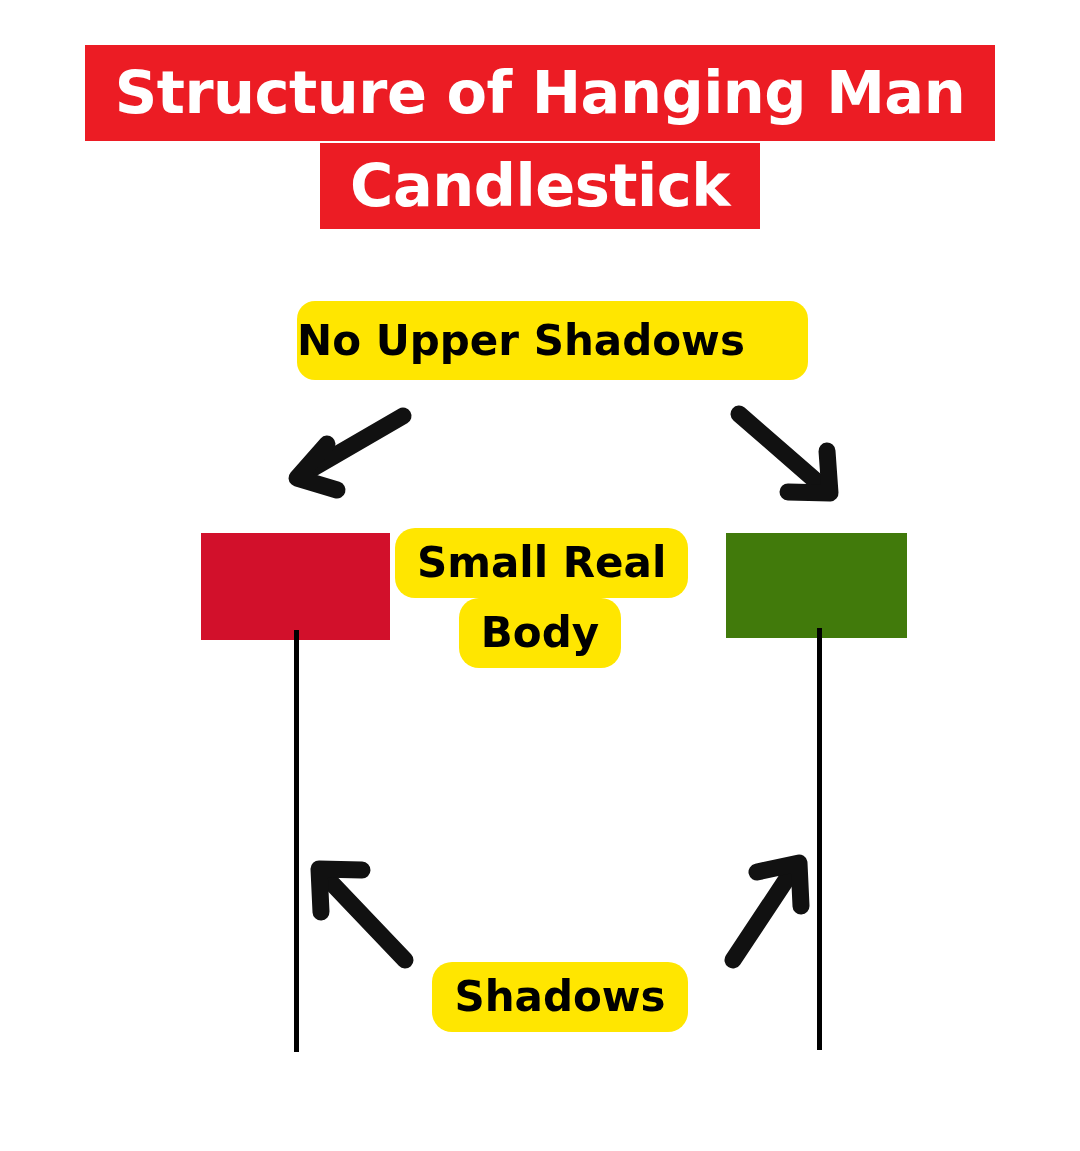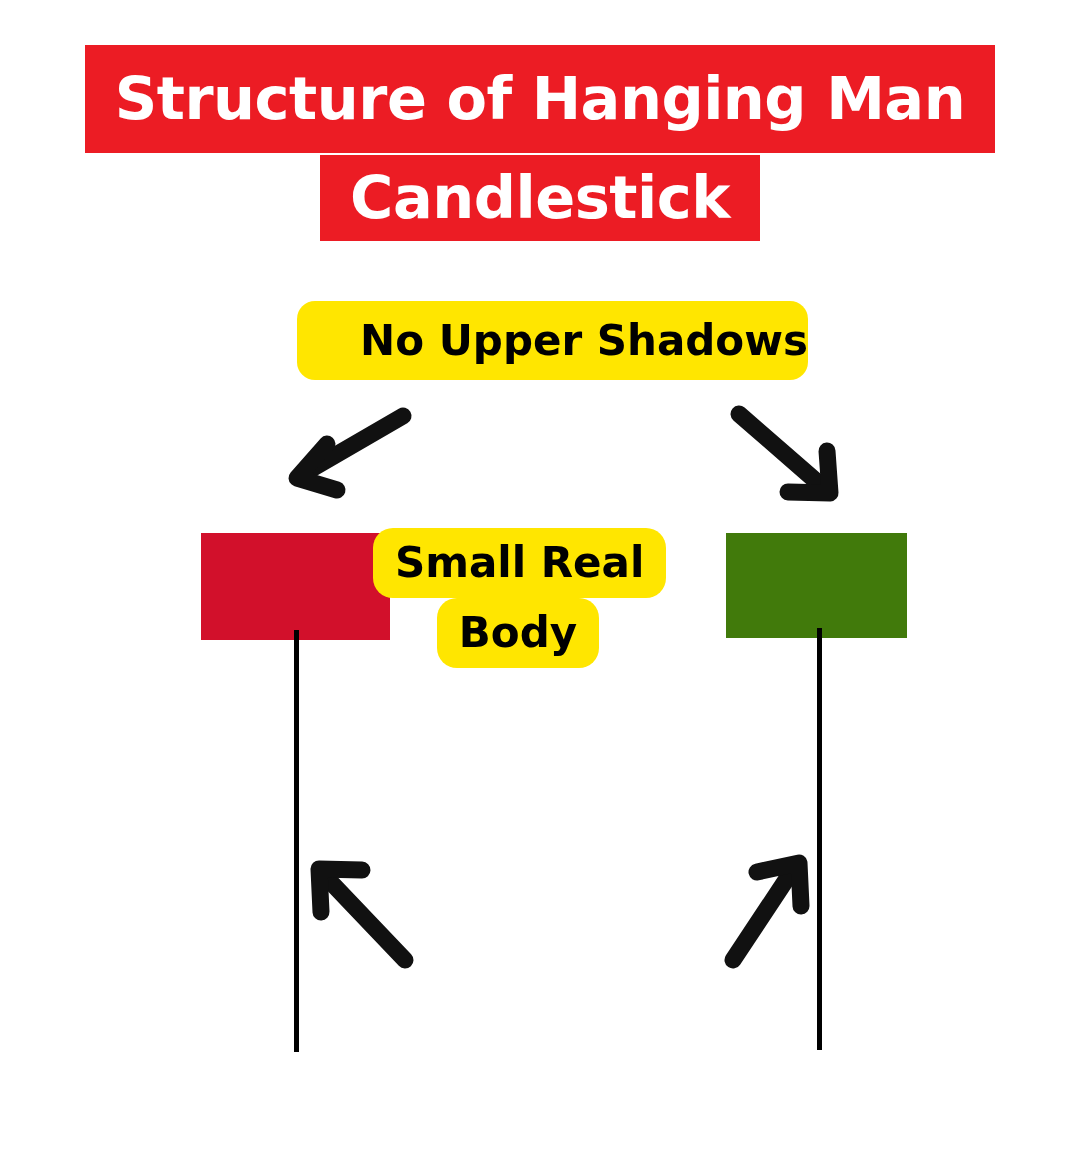--- a/index.html
+++ b/index.html
@@ -30,37 +30,37 @@
   }
   .title-line {
     display: inline-block;
     background: #EC1C24;
     color: #ffffff;
     font-family: "DejaVu Sans", sans-serif;
     font-weight: 700;
     font-size: 59px;
     line-height: 96px;
     letter-spacing: -0.5px;
-    padding: 6px 30px;
+    padding: 0 30px;
     white-space: nowrap;
   }
   .title-line.line2 {
     margin-top: 2px;
     padding: 0 30px;
     line-height: 86px;
   }
 
   
   .pill {
     position: absolute;
     background: #FFE600;
     color: #000000;
     font-family: "DejaVu Sans", sans-serif;
     font-weight: 700;
-    text-align: right;
+    text-align: left;
     box-sizing: border-box;
   }
   .pill-single {
     left: 297px;
     top: 301px;
     width: 511px;
     height: 79px;
     border-radius: 18px;
     font-size: 42px;
     line-height: 79px;
@@ -79,21 +79,21 @@
     color: #000000;
     font-family: "DejaVu Sans", sans-serif;
     font-weight: 700;
     font-size: 42px;
     line-height: 70px;
     border-radius: 20px;
     padding: 0 22px;
     white-space: nowrap;
   }
 
-  #small-real-body { left: 373px; top: 528px; width: 290px; }
+  #small-real-body { left: 395px; top: 528px; width: 290px; }
   #long-lower-shadows { left: 390px; top: 962px; width: 340px; }
 
   
   .candle-body {
     position: absolute;
   }
   #red-body {
     left: 201px;
     top: 533px;
     width: 189px;
@@ -171,15 +171,16 @@
 
   <svg class="arrow-svg" id="arrow-bottom-right" width="100" height="125" viewBox="0 0 100 125">
     <g fill="none" stroke="#111111" stroke-width="17" stroke-linecap="round" stroke-linejoin="round">
       <line x1="18" y1="110" x2="79" y2="18"></line>
       <polyline points="42,22 84,13 86,56"></polyline>
     </g>
   </svg>
 
   <div class="pill-multi" id="long-lower-shadows">
     <br>
+    <span class="hl">Shadows</span>
   </div>
 
 </div>
 
 </body></html>

